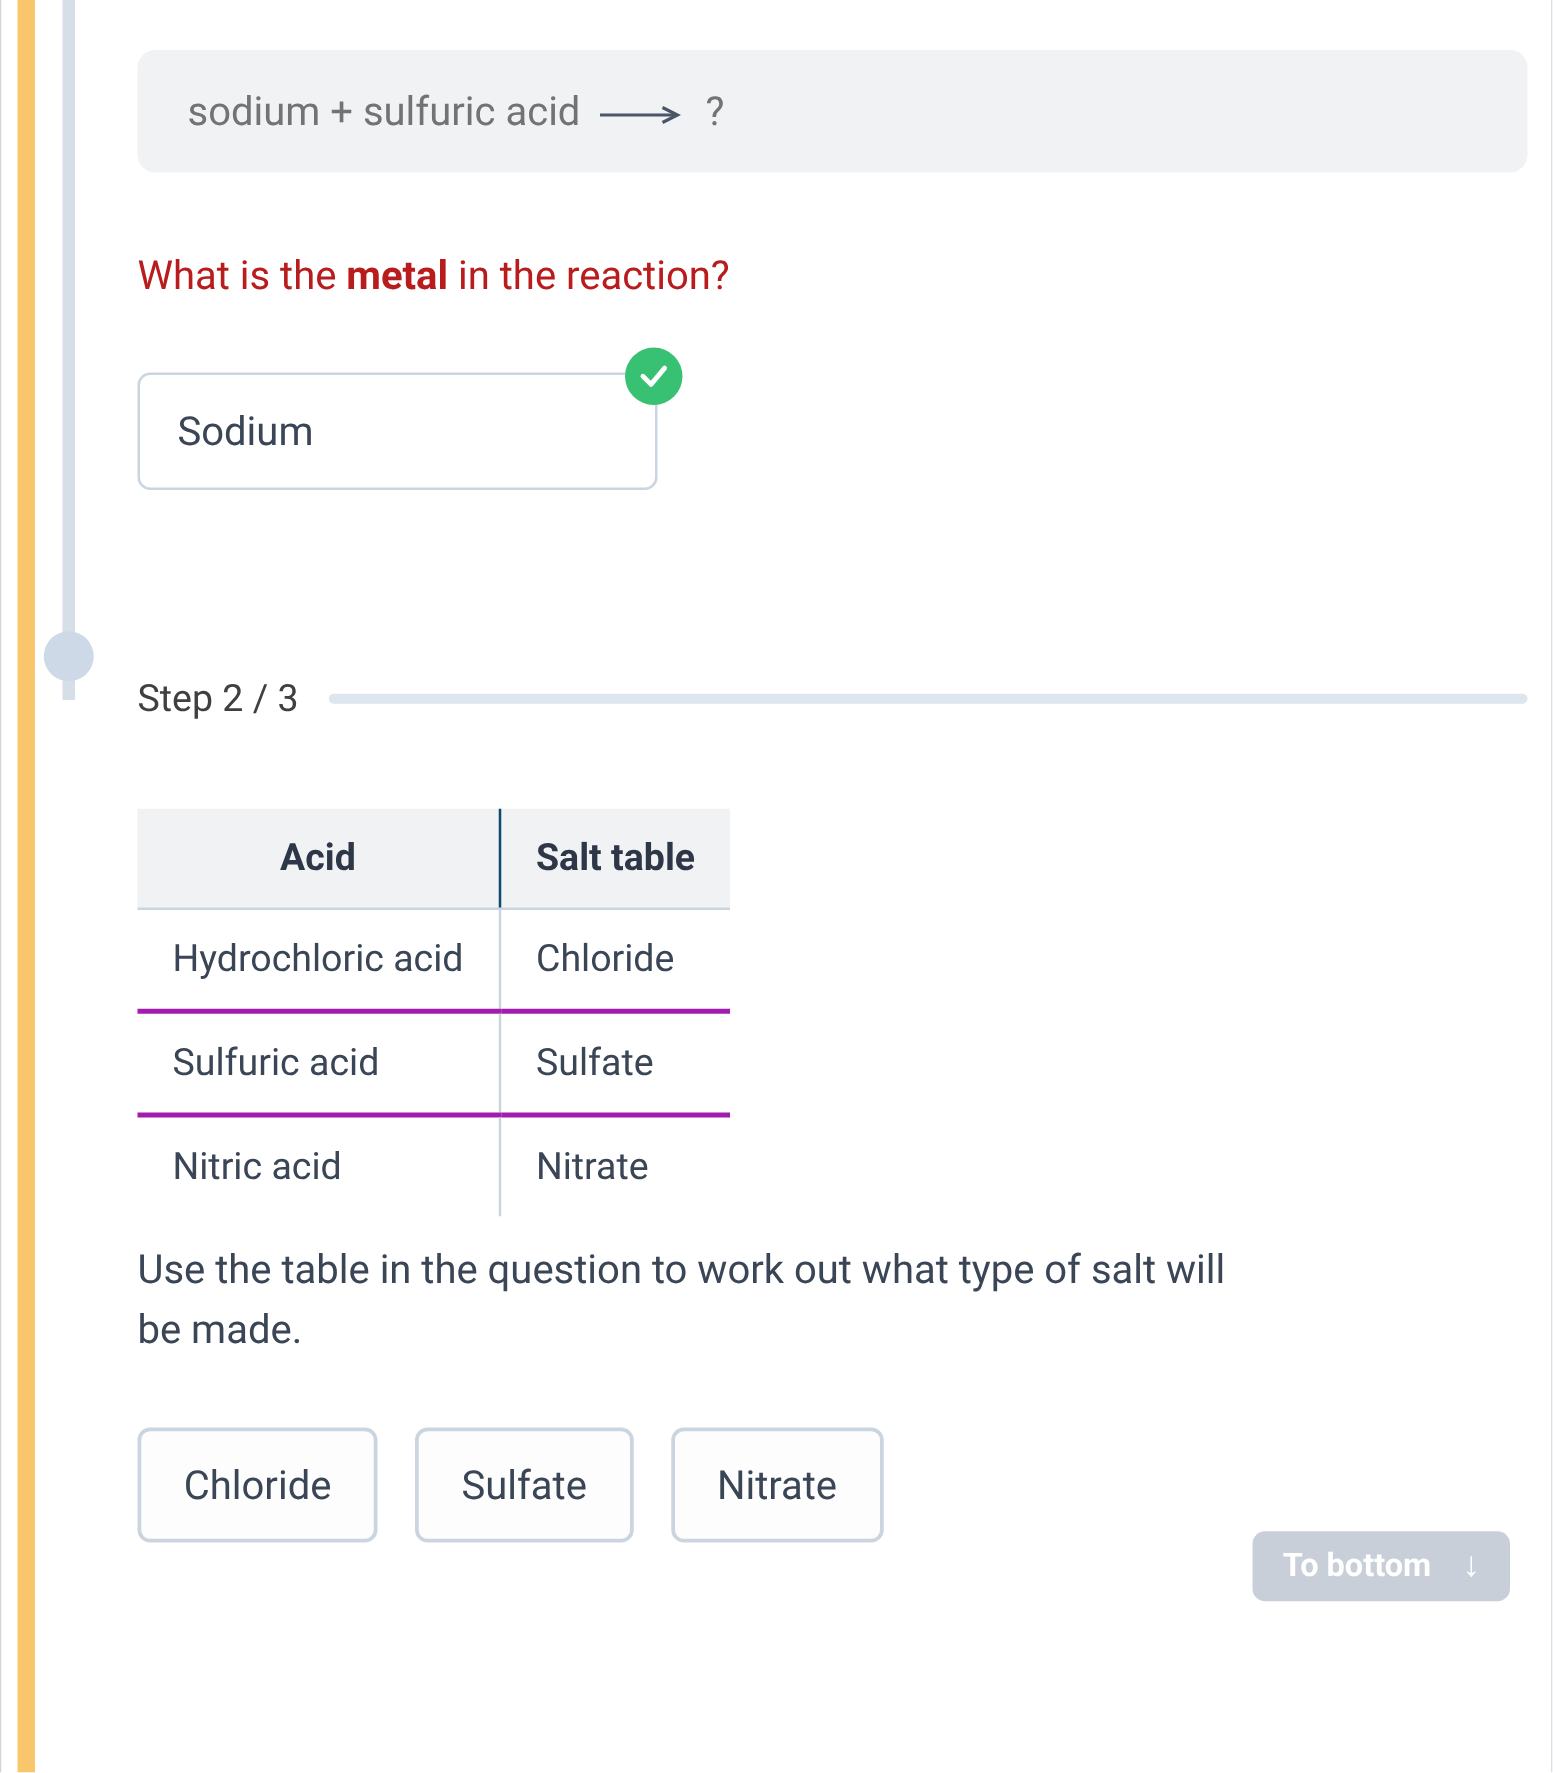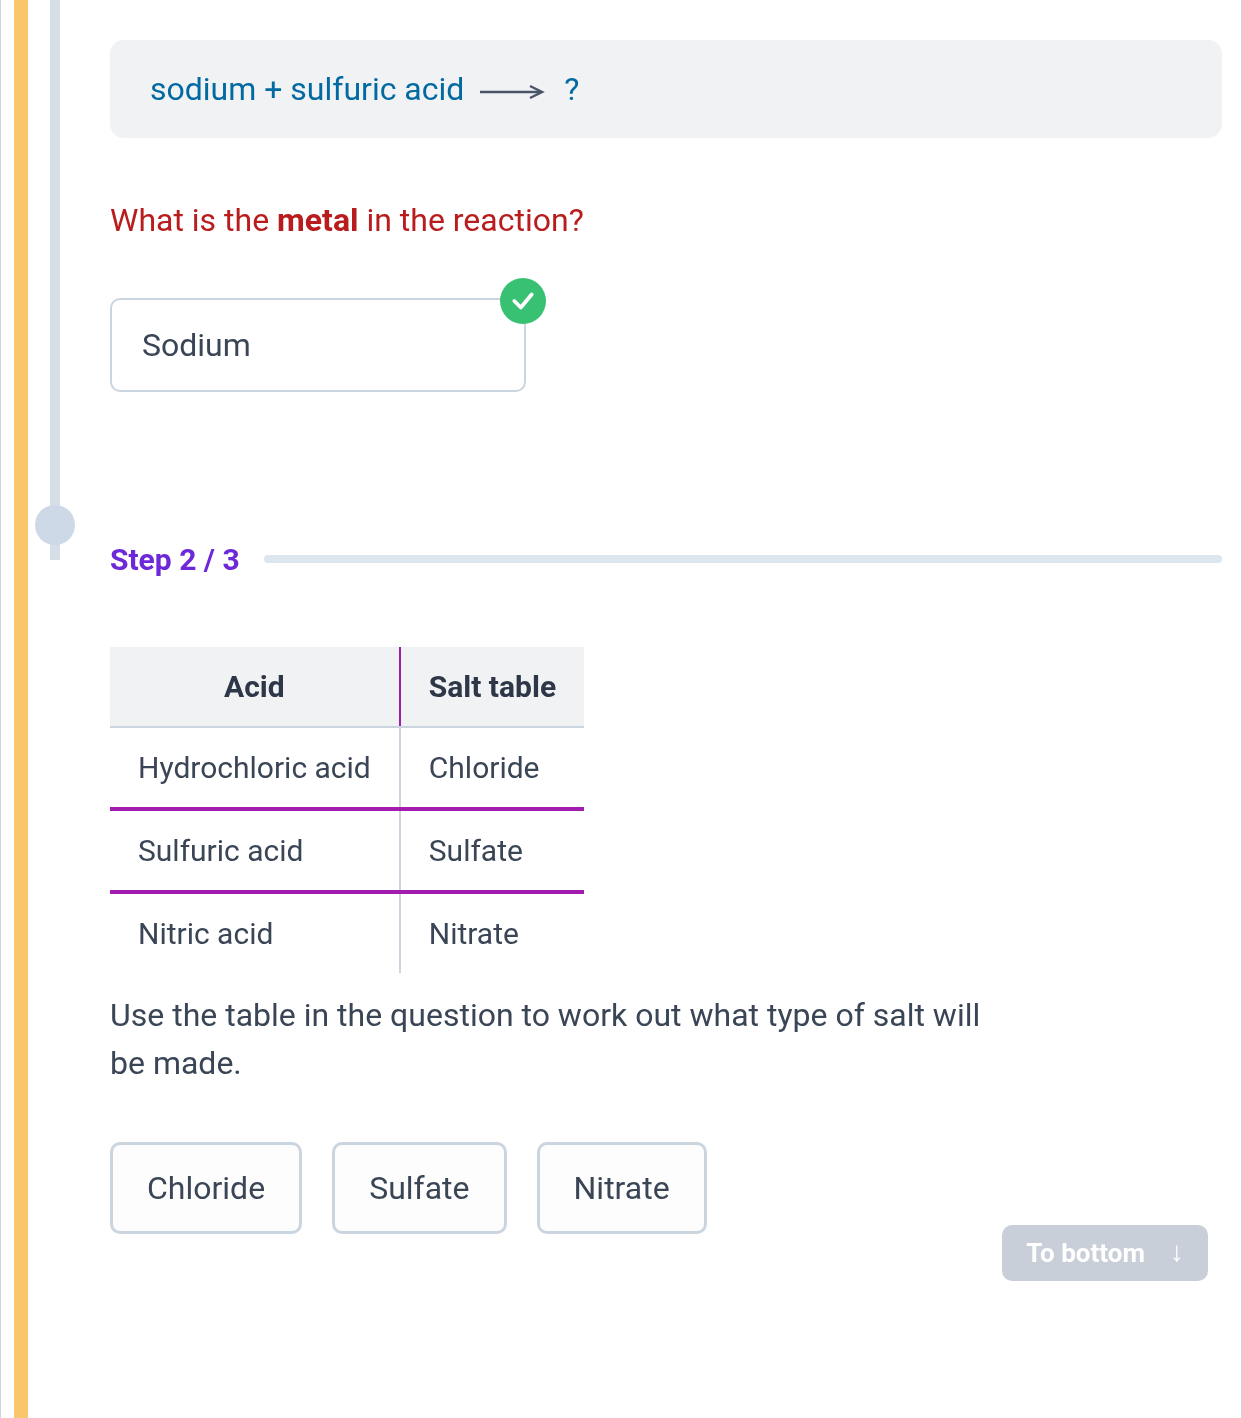--- a/index.html
+++ b/index.html
@@ -53,21 +53,21 @@
       top: 0;
       right: 0;
       padding-right: 20px;
     }
     .equation-box {
       background: #f1f2f4;
       border-radius: 14px;
       padding: 30px 40px;
       margin-top: 40px;
       font-size: 32px;
-      color: #0369a1;
+      color: #737373;
       display: flex;
       align-items: center;
       gap: 10px;
     }
     .arrow-svg {
       display: inline-block;
       margin: 0 6px;
     }
     .question-text {
       font-size: 32px;
@@ -109,42 +109,42 @@
       height: 26px;
     }
     .step-header {
       display: flex;
       align-items: center;
       gap: 24px;
       margin-top: 150px;
     }
     .step-label {
       font-size: 30px;
-      font-weight: 700;
-      color: #6d28d9;
+      font-weight: 400;
+      color: #404040;
       white-space: nowrap;
     }
     .step-divider {
       flex: 1;
       height: 8px;
       background: #dde5ee;
       border-radius: 4px;
     }
     .salt-table {
       border-collapse: collapse;
       margin-top: 70px;
       font-size: 30px;
       color: #3a4556;
     }
     .salt-table th {
       background: #f1f2f4;
       color: #2d3748;
       font-weight: 700;
       padding: 22px 28px;
-      border-right: 2px solid #a21caf;
+      border-right: 2px solid #0c4a6e;
       border-bottom: 2px solid #cbd5e0;
       text-align: center;
     }
     .salt-table th:last-child {
       border-right: none;
       text-align: left;
     }
     .salt-table td {
       padding: 22px 28px;
       border-right: 2px solid #cbd5e0;

